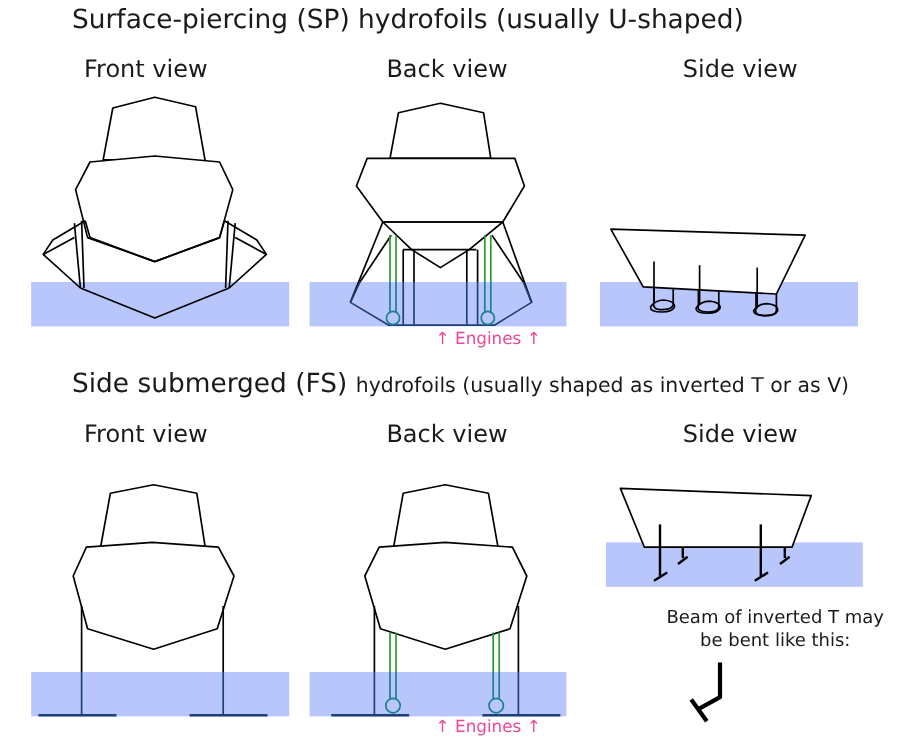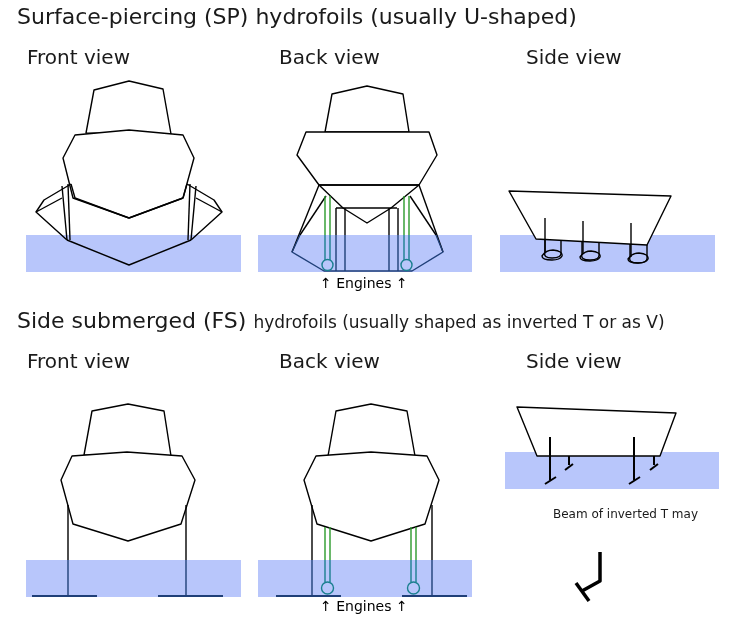--- a/index.html
+++ b/index.html
@@ -1,24 +1,24 @@
 <!DOCTYPE html>
 <html><head>
   <meta charset="utf-8">
   <style>
     html, body { margin: 0; padding: 0; background: #ffffff; }
     body { width: 750px; height: 625px; position: relative; overflow: hidden;
            font-family: "DejaVu Sans", sans-serif; color: #1a1a1a; }
-    .abs { position: absolute; white-space: nowrap; }
+    .abs { position: absolute; white-space: nowrap; margin-left: 43px; }
     .title1 { left: 17px; top: 4px; font-size: 22px; }
     .title2 { left: 17px; top: 308px; font-size: 22px; }
     .title2 .small { font-size: 17px; text-align: center; }
     .view-label { font-size: 20px; }
-    .caption { font-size: 12px; text-align: right; line-height: 19px; }
-    .engines { font-size: 14px; color: #000000; }
+    .caption { font-size: 15px; text-align: center; line-height: 19px; }
+    .engines { font-size: 14px; color: #ec4899; }
     svg.diagram { position: absolute; left: 0; top: 0; }
   </style>
 </head>
 <body>
 
 <div class="abs title1">Surface-piercing (SP) hydrofoils (usually U-shaped)</div>
 
 <div class="abs view-label" style="left:27px; top:45px;">Front view</div>
 <div class="abs view-label" style="left:279px; top:45px;">Back view</div>
 <div class="abs view-label" style="left:526px; top:45px;">Side view</div>
@@ -29,20 +29,21 @@
   <span class="small">hydrofoils (usually shaped as inverted T or as V)</span>
 </div>
 
 <div class="abs view-label" style="left:27px; top:349px;">Front view</div>
 <div class="abs view-label" style="left:279px; top:349px;">Back view</div>
 <div class="abs view-label" style="left:526px; top:349px;">Side view</div>
 <div class="abs engines" style="left:320px; top:598px;">↑  Engines  ↑</div>
 
 <div class="abs caption" style="left:508px; top:505px; width:190px;">
   <div>Beam of inverted T may</div>
+  <div>be bent like this:</div>
 </div>
 
 <svg class="diagram" width="750" height="625" viewBox="0 0 750 625" xmlns="http://www.w3.org/2000/svg">
   <g fill="none" stroke="#000" stroke-width="1.4" stroke-linejoin="round">
 
     <g>
       <rect x="26" y="235" width="215" height="37" fill="#b8c6fb" stroke="none"></rect>
 
       <polygon points="86,133 94,90 129,81 163,89 171,134" fill="#fff"></polygon>
 

